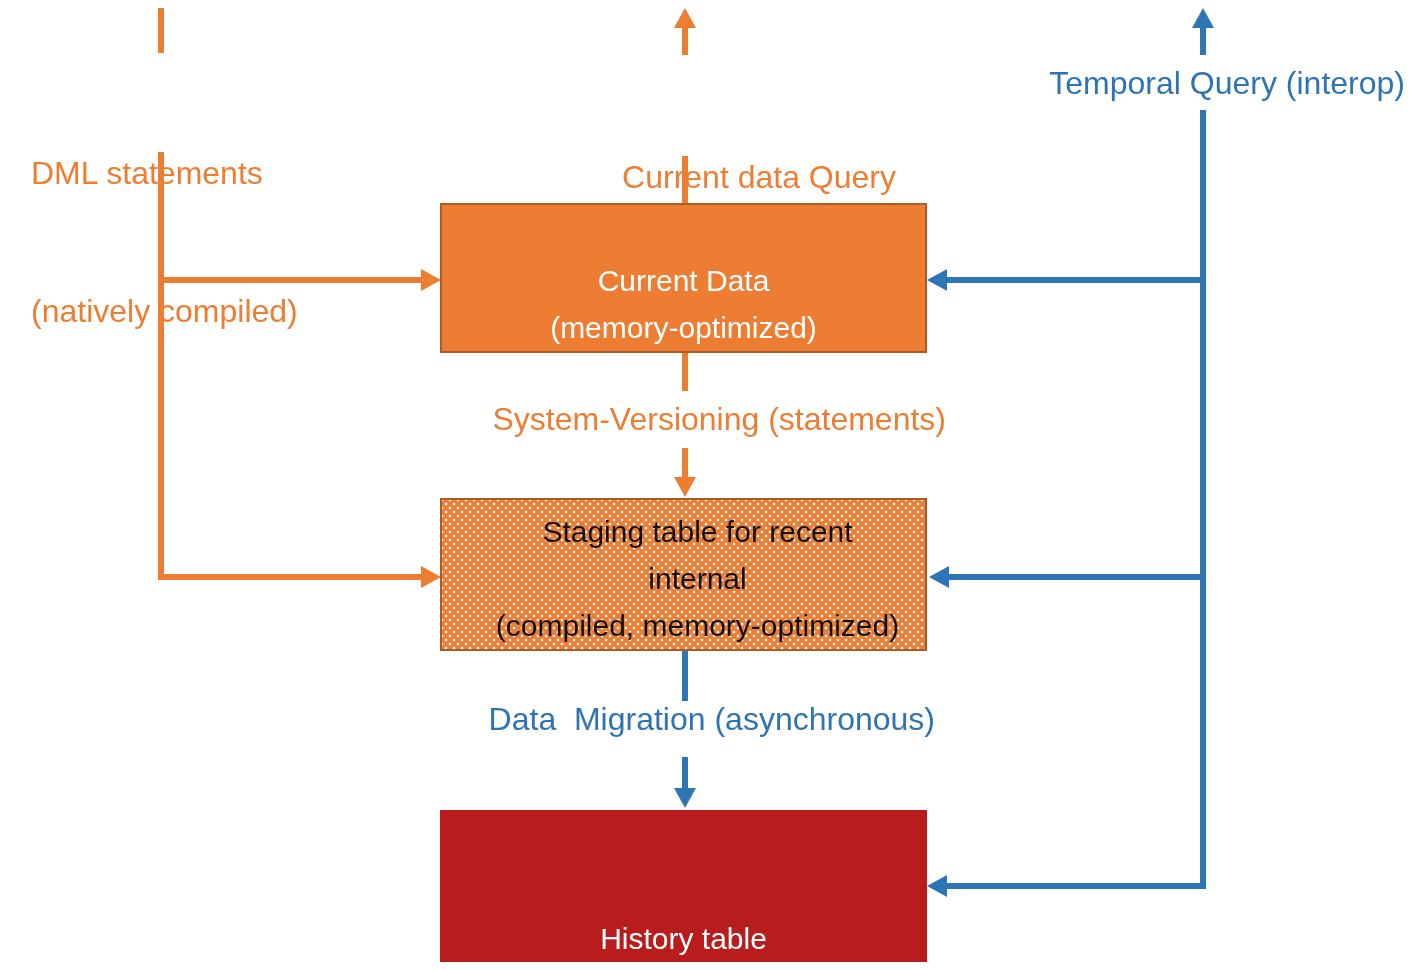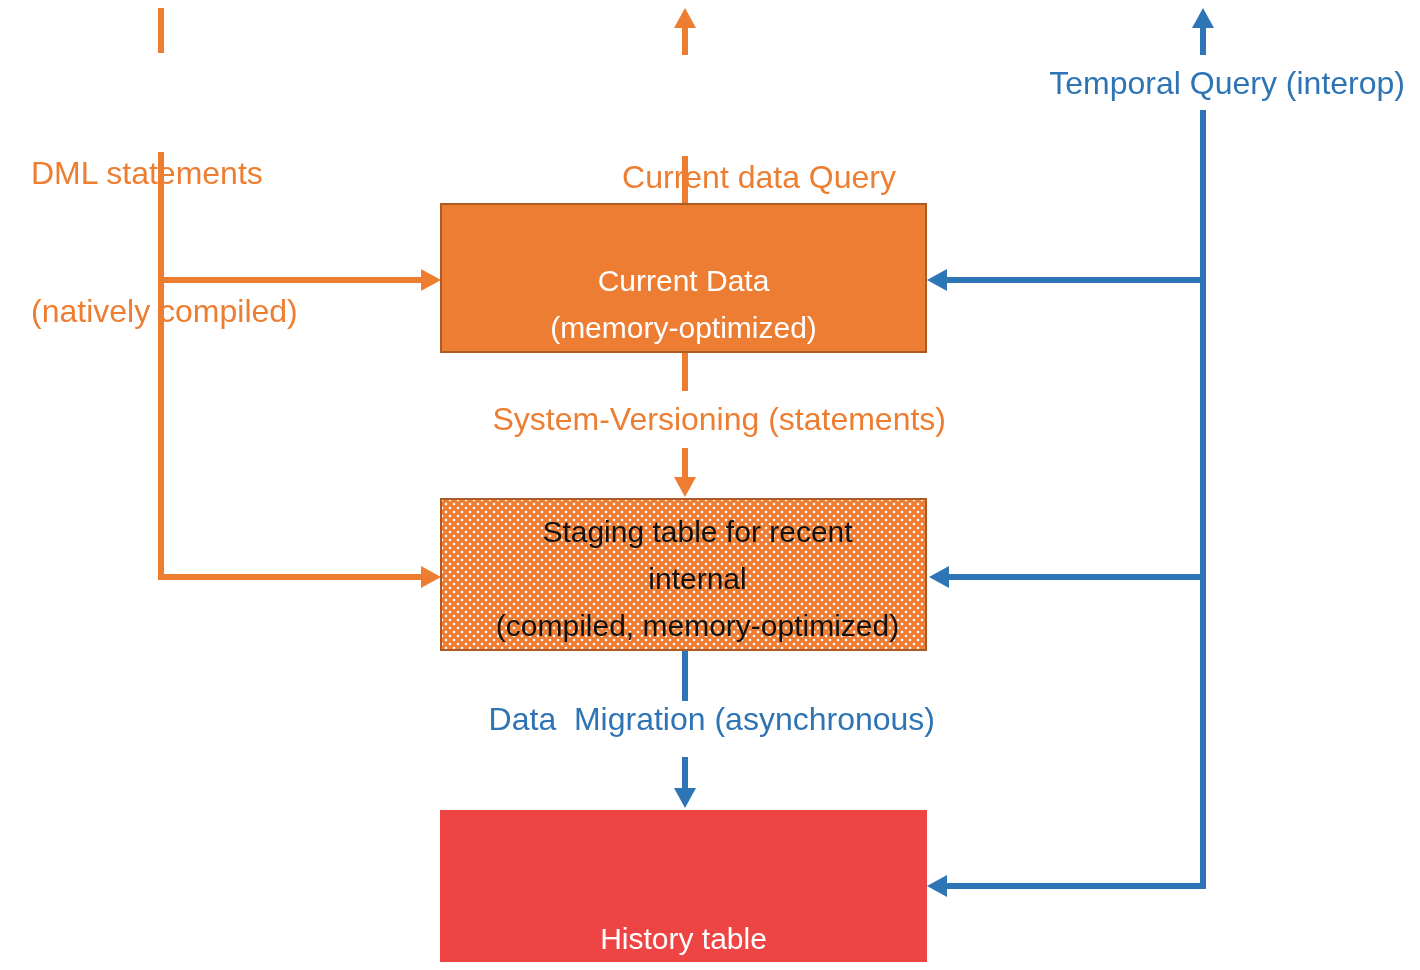--- a/index.html
+++ b/index.html
@@ -34,21 +34,21 @@
   .node-current{background:#ED7D33;border:2px solid #AD5B25;color:#ffffff;}
   .node-staging{
     background-color:#ED7D33;
     background-image:
       radial-gradient(rgba(255,255,255,.95) 1.1px, rgba(255,255,255,0) 1.7px),
       radial-gradient(rgba(255,255,255,.95) 1.1px, rgba(255,255,255,0) 1.7px);
     background-size:8px 8px,8px 8px;
     background-position:0 0,4px 4px;
     border:2px solid #AD5B25;color:#111111;padding-left:28px;
   }
-  .node-history{background:#ef4444;color:#ffffff;}
+  .node-history{background:#b91c1c;color:#ffffff;}
 </style>
 </head>
 <body>
 
 <div class="canvas">
 
   <div class="v-line orange-bg" style="left:158px;top:8px;height:45px;"></div>
 
   <div class="flow-label orange-text" style="left:20px;top:58px;">
     <div>DML statements</div>

